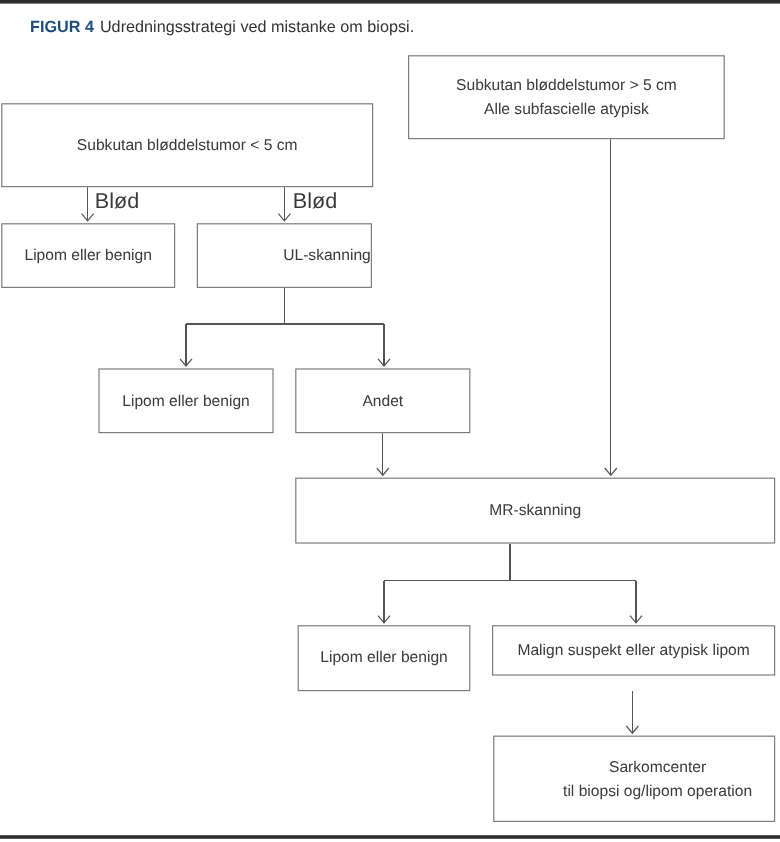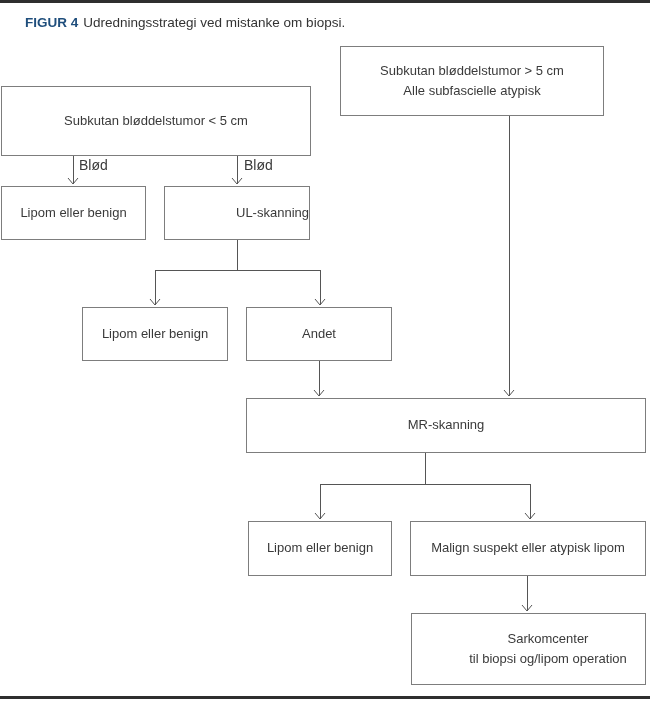--- a/index.html
+++ b/index.html
@@ -54,25 +54,25 @@
     color: #3a3a3a;
   }
   #node-subkutan-small { left: 1px;   top: 46px;  width: 310px; height: 70px; margin-top: 40px; }
   #node-subkutan-large { left: 340px; top: 46px;  width: 264px; height: 70px; }
   #node-lipom-benign-1 { left: 1px;   top: 186px; width: 145px; height: 54px; }
   #node-ul-skanning    { left: 164px; top: 186px; width: 146px; height: 54px; align-items: flex-end; }
   #node-lipom-benign-2 { left: 82px;  top: 307px; width: 146px; height: 54px; }
   #node-andet          { left: 246px; top: 307px; width: 146px; height: 54px; }
   #node-mr-skanning    { left: 246px; top: 398px; width: 400px; height: 55px; }
   #node-lipom-benign-3 { left: 248px; top: 521px; width: 144px; height: 55px; }
-  #node-malign         { left: 410px; top: 521px; width: 236px; height: 55px; }
+  #node-malign         { left: 410px; top: 521px; width: 236px; height: 42px; }
   #node-sarkomcenter   { left: 411px; top: 613px; width: 235px; height: 72px; padding-left: 39px; }
   .edge-label {
     position: absolute;
-    font-size: 14px;
+    font-size: 18px;
     color: #3a3a3a;
     white-space: nowrap;
   }
   #label-blod { left: 79px;  top: 157px; }
   #label-hard { left: 244px; top: 157px; }
   #connectors {
     position: absolute;
     left: 0;
     top: 0;
   }

